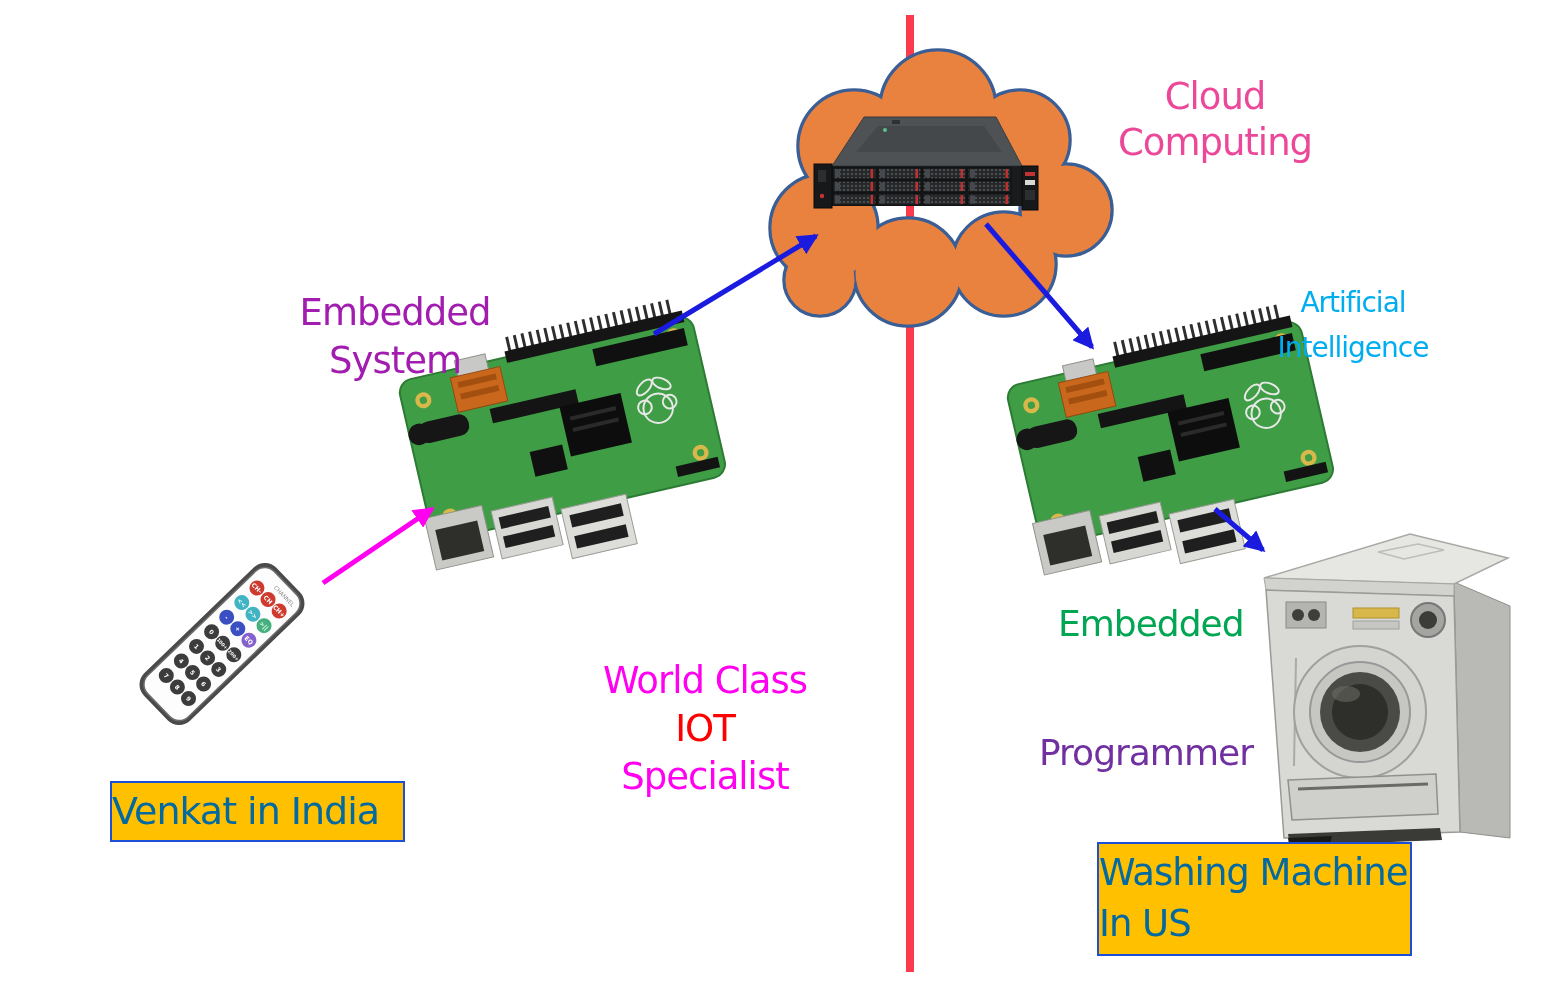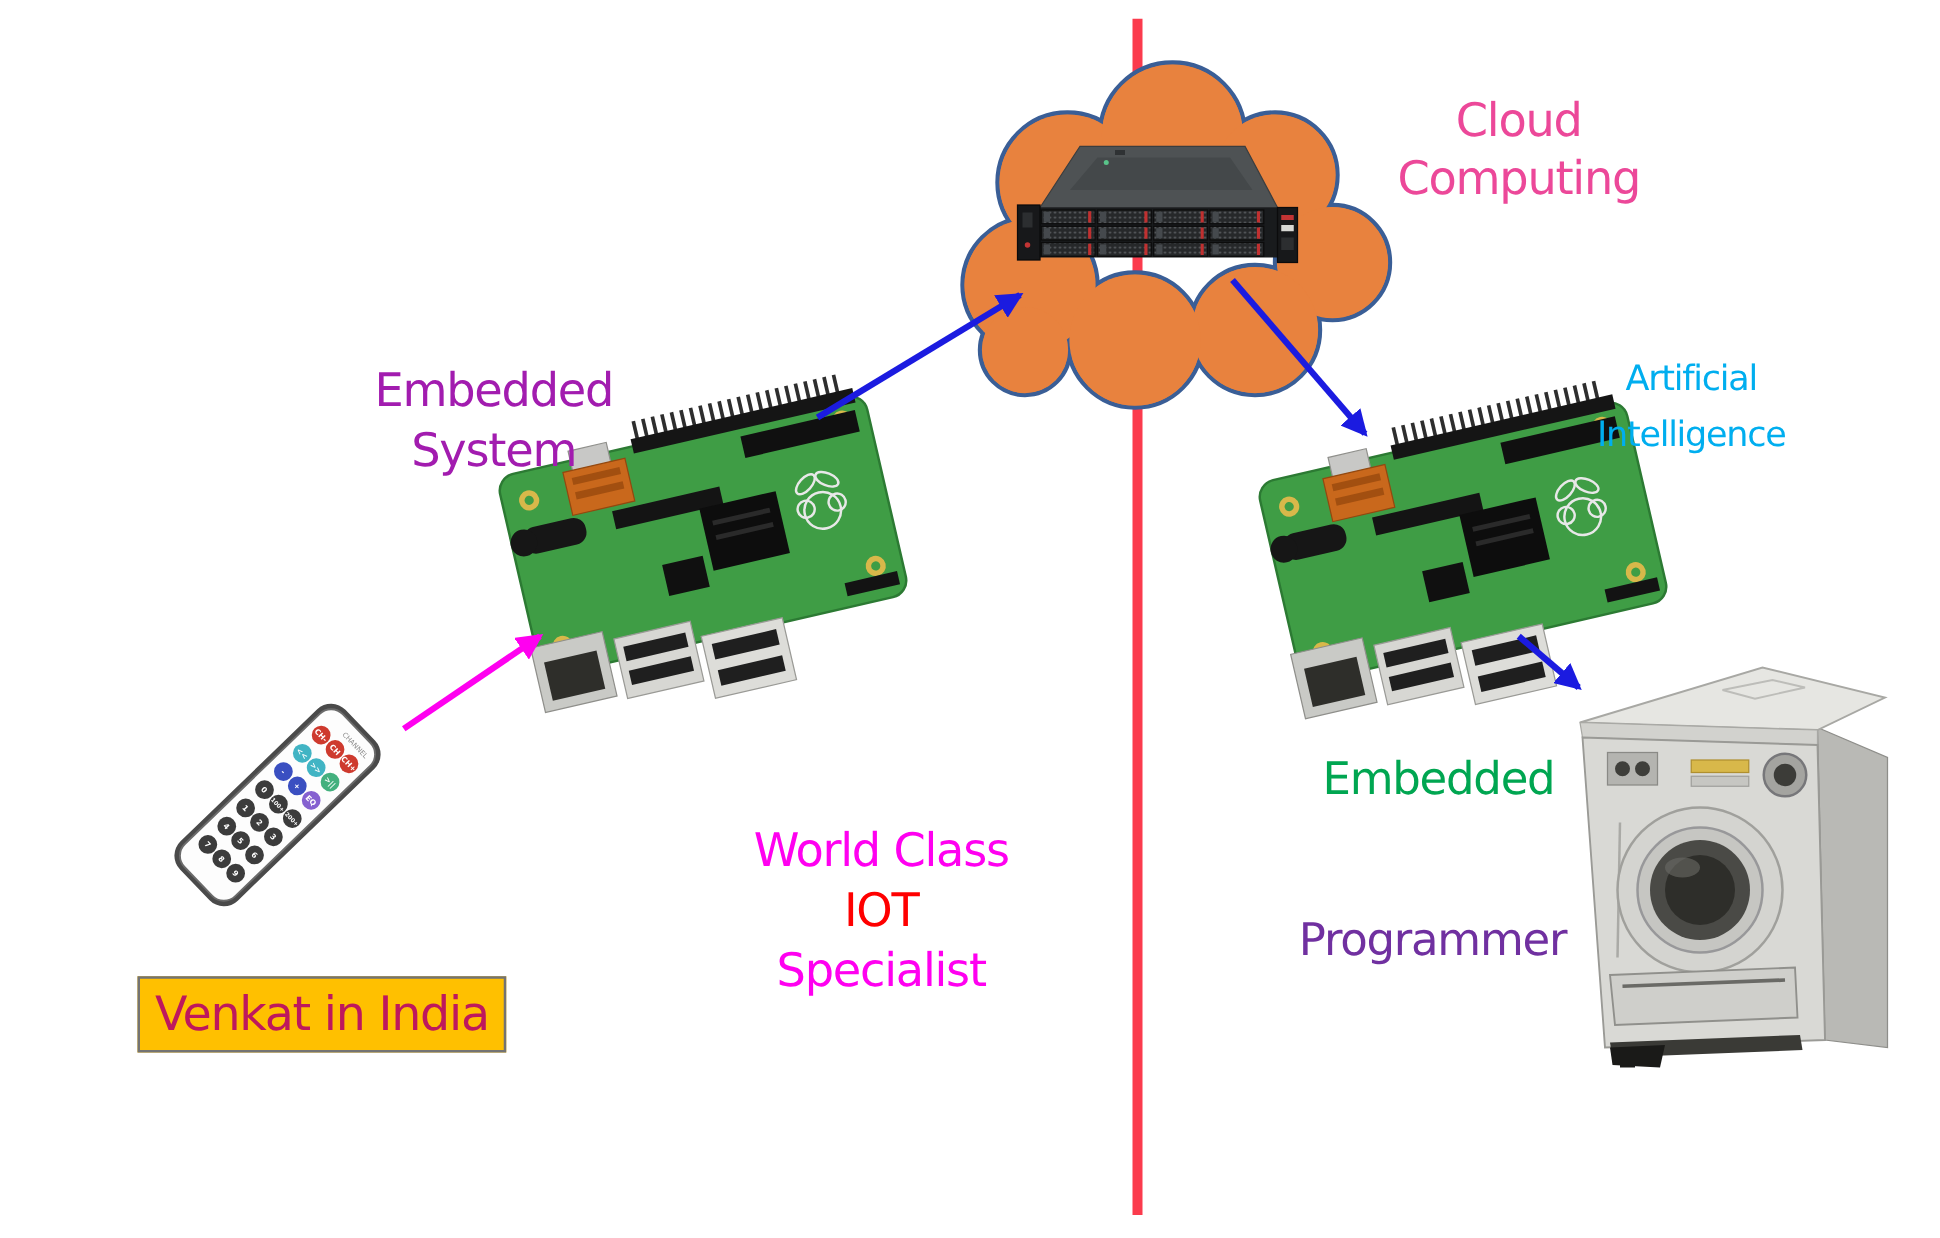--- a/index.html
+++ b/index.html
@@ -19,22 +19,22 @@
   #lbl-world .red{color:#FF0000;}
   #lbl-ai{left:1233px;top:280px;width:240px;color:#00AEEF;font-size:28px;line-height:45px;}
   #lbl-robotics{left:1058px;top:601px;width:160px;color:#00A651;font-size:36px;}
   #lbl-programmer{left:1031px;top:730px;width:230px;color:#7030A0;font-size:36px;}
   #lbl-watermark{
     left:1145px;top:690px;width:210px;color:#2233CC;font-size:29px;font-weight:bold;z-index:8;letter-spacing:-0.5px;
     text-shadow:-2px -2px 2px #fff,2px -2px 2px #fff,-2px 2px 2px #fff,2px 2px 2px #fff,0 0 6px #fff,3px 4px 5px rgba(60,60,60,.45);
   }
   
   .tagbox{
-    position:absolute;background:#FFC000;border:2px solid #737373;color:#be185d;
-    text-align:center;letter-spacing:-1px;z-index:4;
+    position:absolute;background:#FFC000;border:2px solid #1d4ed8;color:#0369a1;
+    letter-spacing:-1px;z-index:4;
   }
   #box-venkat{left:110px;top:781px;width:291px;height:57px;font-size:38px;line-height:57px;}
   #box-machine{left:1097px;top:842px;width:311px;height:107px;font-size:37px;line-height:51px;padding-top:3px;box-sizing:content-box;}
   
   svg.img{position:absolute;overflow:visible;}
   #cloud-svg{left:758px;top:42px;z-index:2;}
   #server-svg{left:806px;top:104px;z-index:3;}
   #pi-left-svg{left:378px;top:298px;z-index:3;}
   #pi-right-svg{left:986px;top:303px;z-index:3;}
   #remote-svg{left:132px;top:556px;z-index:3;}
@@ -325,14 +325,18 @@
 
   <div id="lbl-programmer" class="label">
     <span>Programmer</span>
   </div>
 
 
   <div id="box-venkat" class="tagbox">
     <span>Venkat in India</span>
   </div>
 
+  <div id="box-machine" class="tagbox">
+    <span>Washing Machine</span><br>
+    <span>In US</span>
+  </div>
 
 </div>
 
 </body></html>

